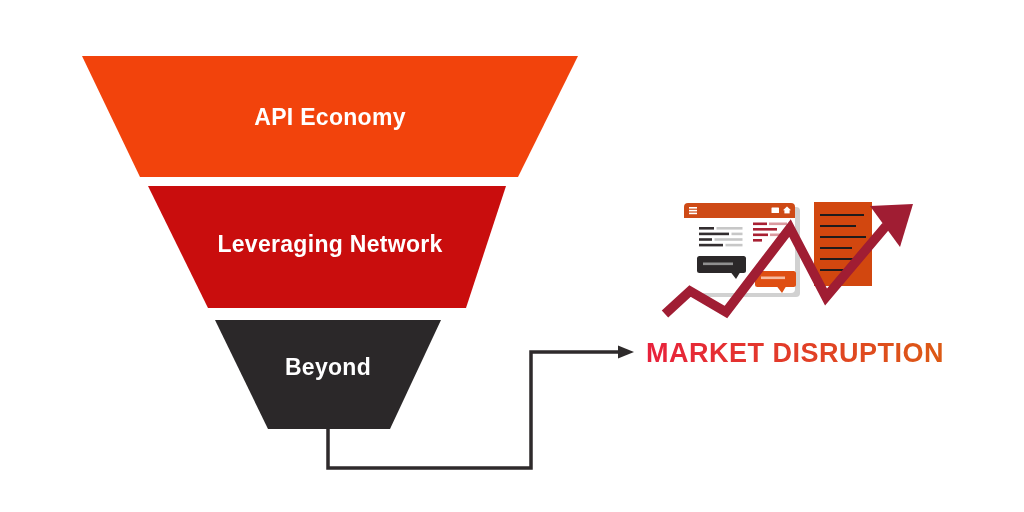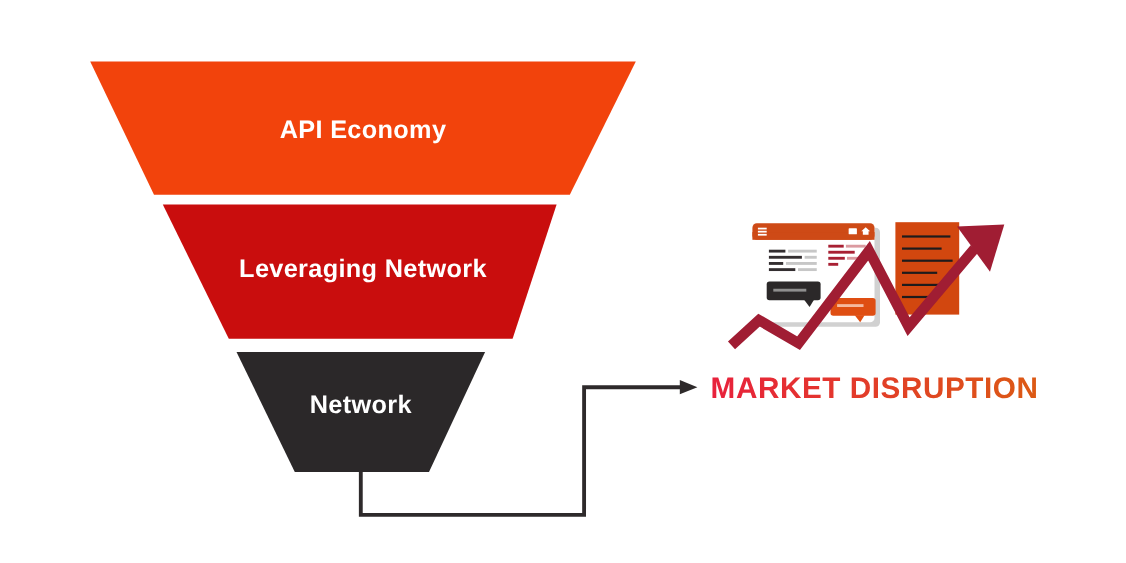--- a/index.html
+++ b/index.html
@@ -121,16 +121,16 @@
     <text x="795" y="362" text-anchor="middle" class="headline-text" fill="url(#headline-grad)">MARKET DISRUPTION</text>
   </svg>
 
   <div class="funnel-label label-l1">
     <div>API Economy</div>
   </div>
   <div class="funnel-label label-l2">
     <div>Leveraging Network</div>
   </div>
   <div class="funnel-label label-l3">
-    <div>Network</div>
+    <div>Beyond</div>
   </div>
 
 </div>
 
 </body></html>

